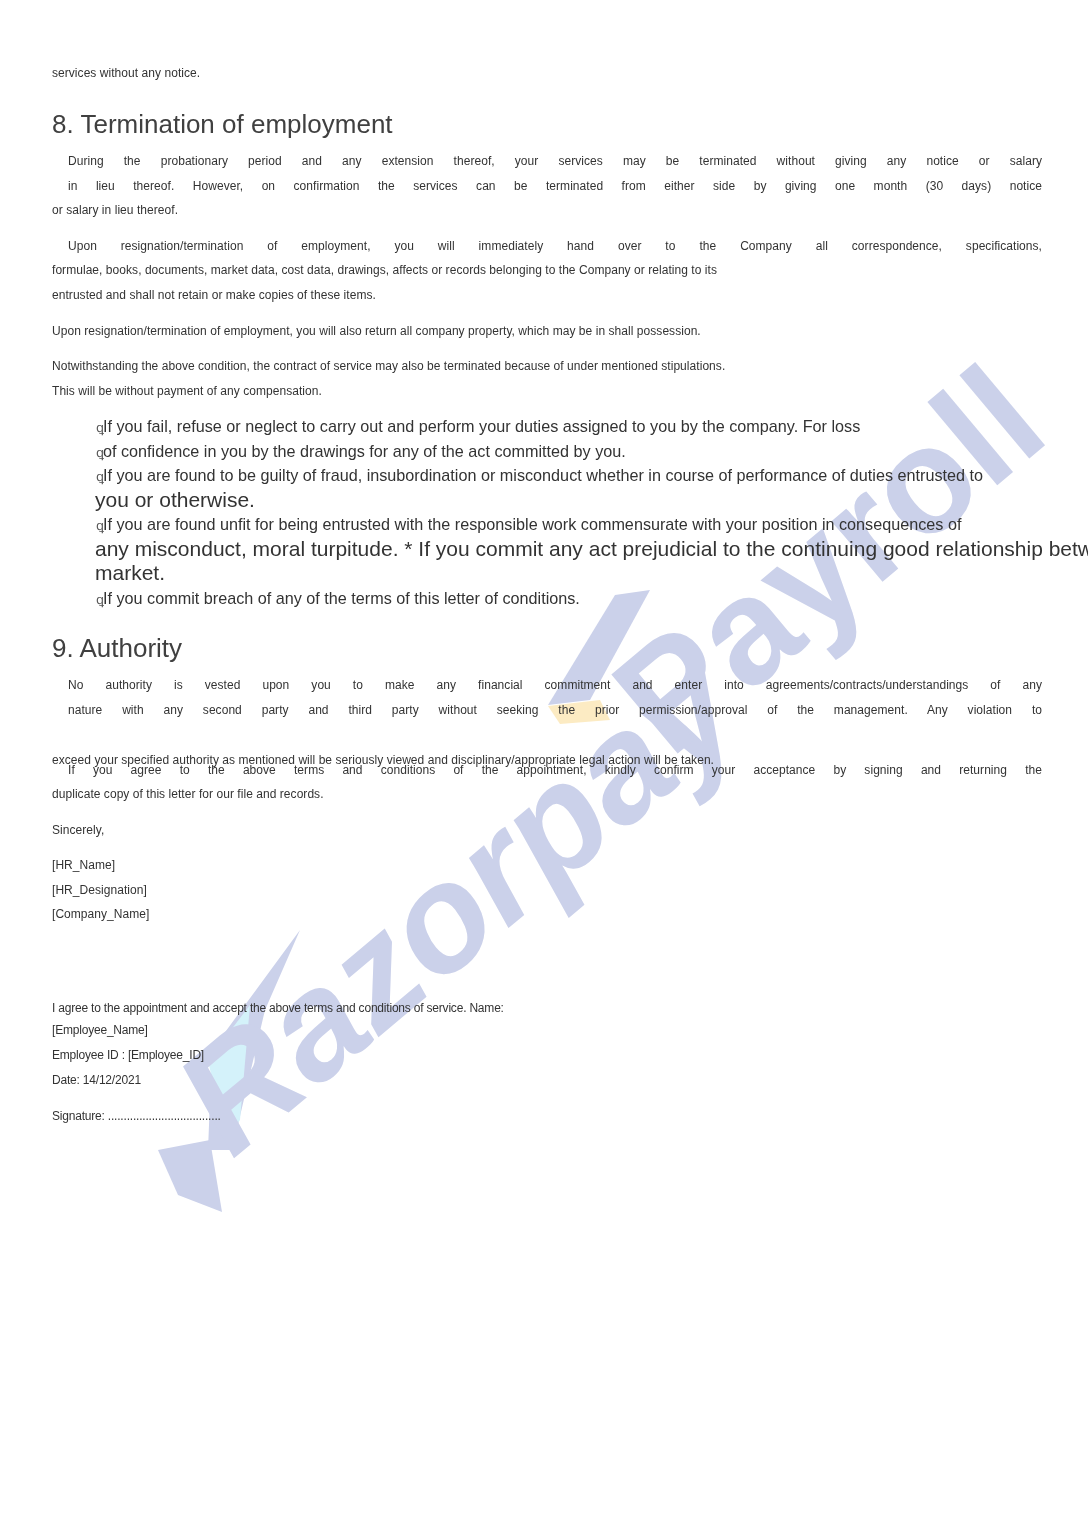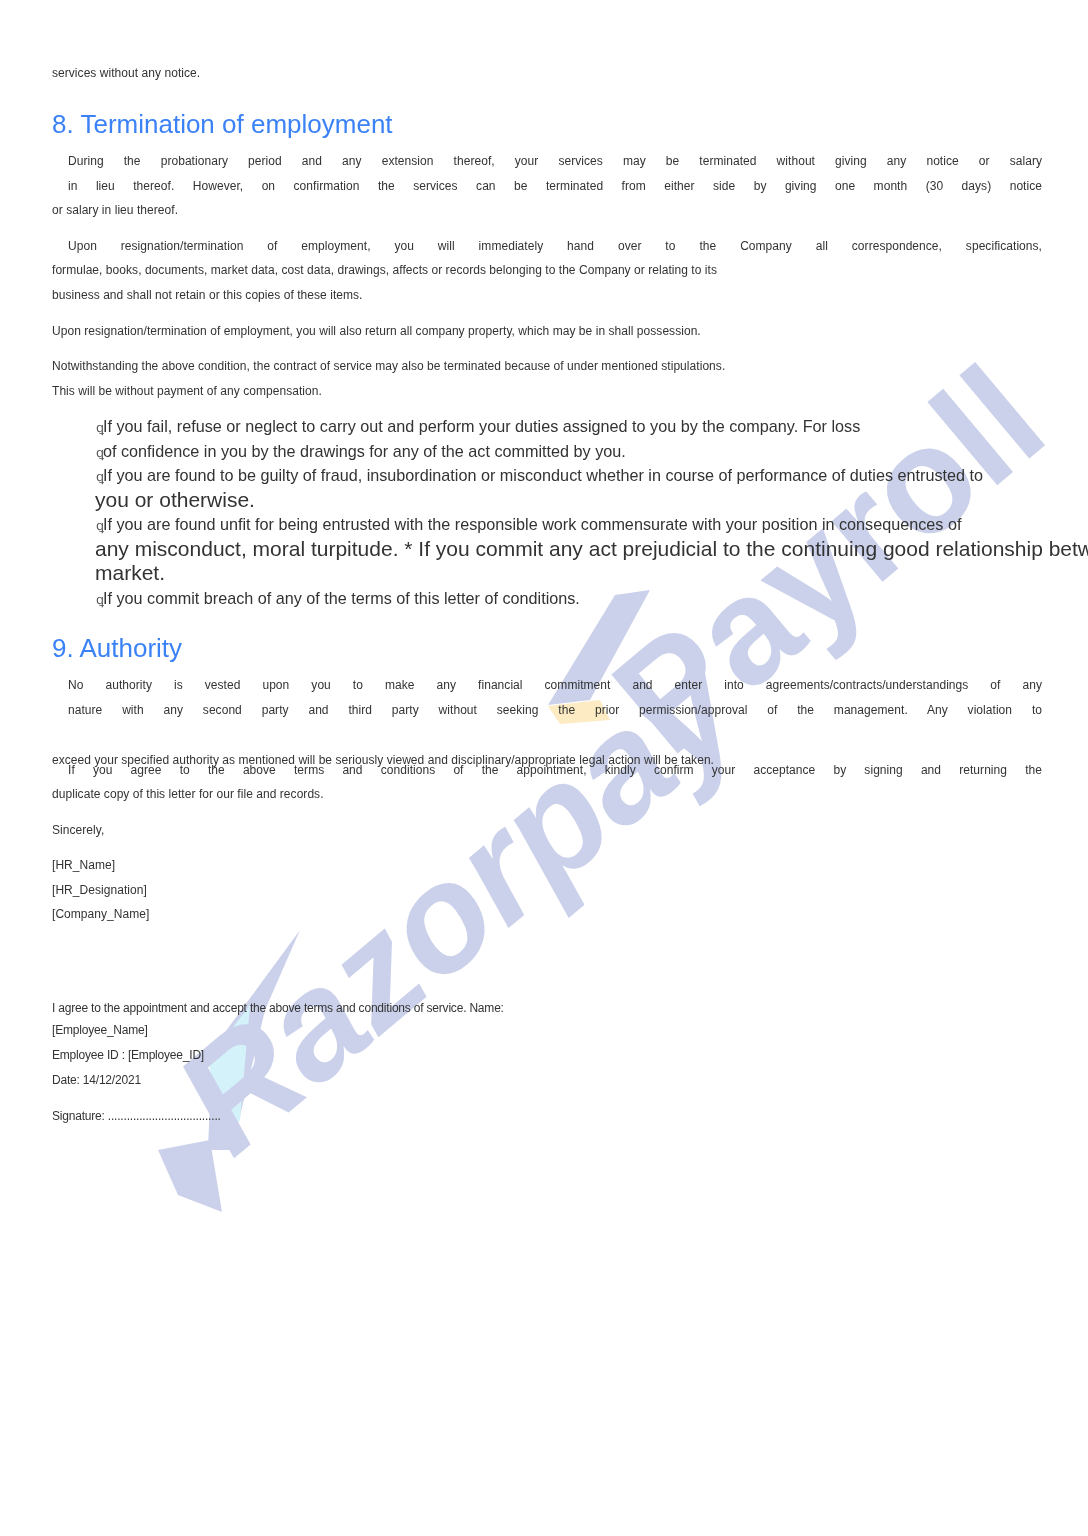--- a/index.html
+++ b/index.html
@@ -4,21 +4,21 @@
 <style>
   html, body { margin:0; padding:0; background:#ffffff; }
   body { width:1088px; height:1536px; position:relative; overflow:hidden; }
   .page {
     position:absolute; left:0; top:0; width:1088px; height:1536px;
     font-family:"Liberation Sans", sans-serif; color:#333333;
   }
   .watermark { position:absolute; left:0; top:0; width:1088px; height:1536px; pointer-events:none; z-index:1; }
   .content { position:absolute; left:52px; top:0; width:994px; z-index:2; }
   .line { position:absolute; left:0; font-size:12px; line-height:24.5px; white-space:nowrap; letter-spacing:0.05px; }
-  .h { position:absolute; left:0; font-size:26px; line-height:30px; white-space:nowrap; color:#3b82f6; }
+  .h { position:absolute; left:0; font-size:26px; line-height:30px; white-space:nowrap; color:#404040; }
   .just { text-align:justify; text-align-last:justify; width:974px;margin-left:16px; }
   .bullet { position:absolute; left:38px; font-size:16.2px; line-height:24.5px; white-space:nowrap;margin-left:6px; }
   .bullet .glyph { display:inline-block; width:9px; font-size:13px; color:#555; margin-right:-2px; }
   .cont { position:absolute; left:43px; font-size:21px; line-height:24.5px; white-space:nowrap; }
 </style>
 </head>
 <body>
 
 <div class="page">
 
@@ -38,21 +38,21 @@
     <div class="line" style="top:61px">services without any notice.</div>
 
     <div class="h" style="top:109px">8. Termination of employment</div>
 
     <div class="line just" style="top:149px">During the probationary period and any extension thereof, your services may be terminated without giving any notice or salary</div>
     <div class="line just" style="top:173.5px">in lieu thereof. However, on confirmation the services can be terminated from either side by giving one month (30 days) notice</div>
     <div class="line" style="top:198px">or salary in lieu thereof.</div>
 
     <div class="line just" style="top:233.5px">Upon resignation/termination of employment, you will immediately hand over to the Company all correspondence, specifications,</div>
     <div class="line" style="top:258px; width:974px">formulae, books, documents, market data, cost data, drawings, affects or records belonging to the Company or relating to its</div>
-    <div class="line" style="top:282.5px">business and shall not retain or this copies of these items.</div>
+    <div class="line" style="top:282.5px">entrusted and shall not retain or make copies of these items.</div>
 
     <div class="line" style="top:318.5px">Upon resignation/termination of employment, you will also return all company property, which may be in shall possession.</div>
 
     <div class="line" style="top:354px">Notwithstanding the above condition, the contract of service may also be terminated because of under mentioned stipulations.</div>
     <div class="line" style="top:378.5px">This will be without payment of any compensation.</div>
 
     <div class="bullet" style="top:414px"><span class="glyph">ꝗ</span><span>If you fail, refuse or neglect to carry out and perform your duties assigned to you by the company. For loss</span></div>
     <div class="bullet" style="top:438.5px"><span class="glyph">ꝗ</span><span>of confidence in you by the drawings for any of the act committed by you.</span></div>
     <div class="bullet" style="top:463px"><span class="glyph">ꝗ</span><span>If you are found to be guilty of fraud, insubordination or misconduct whether in course of performance of duties entrusted to</span></div>
     <div class="cont" style="top:487.5px">you or otherwise.</div>

